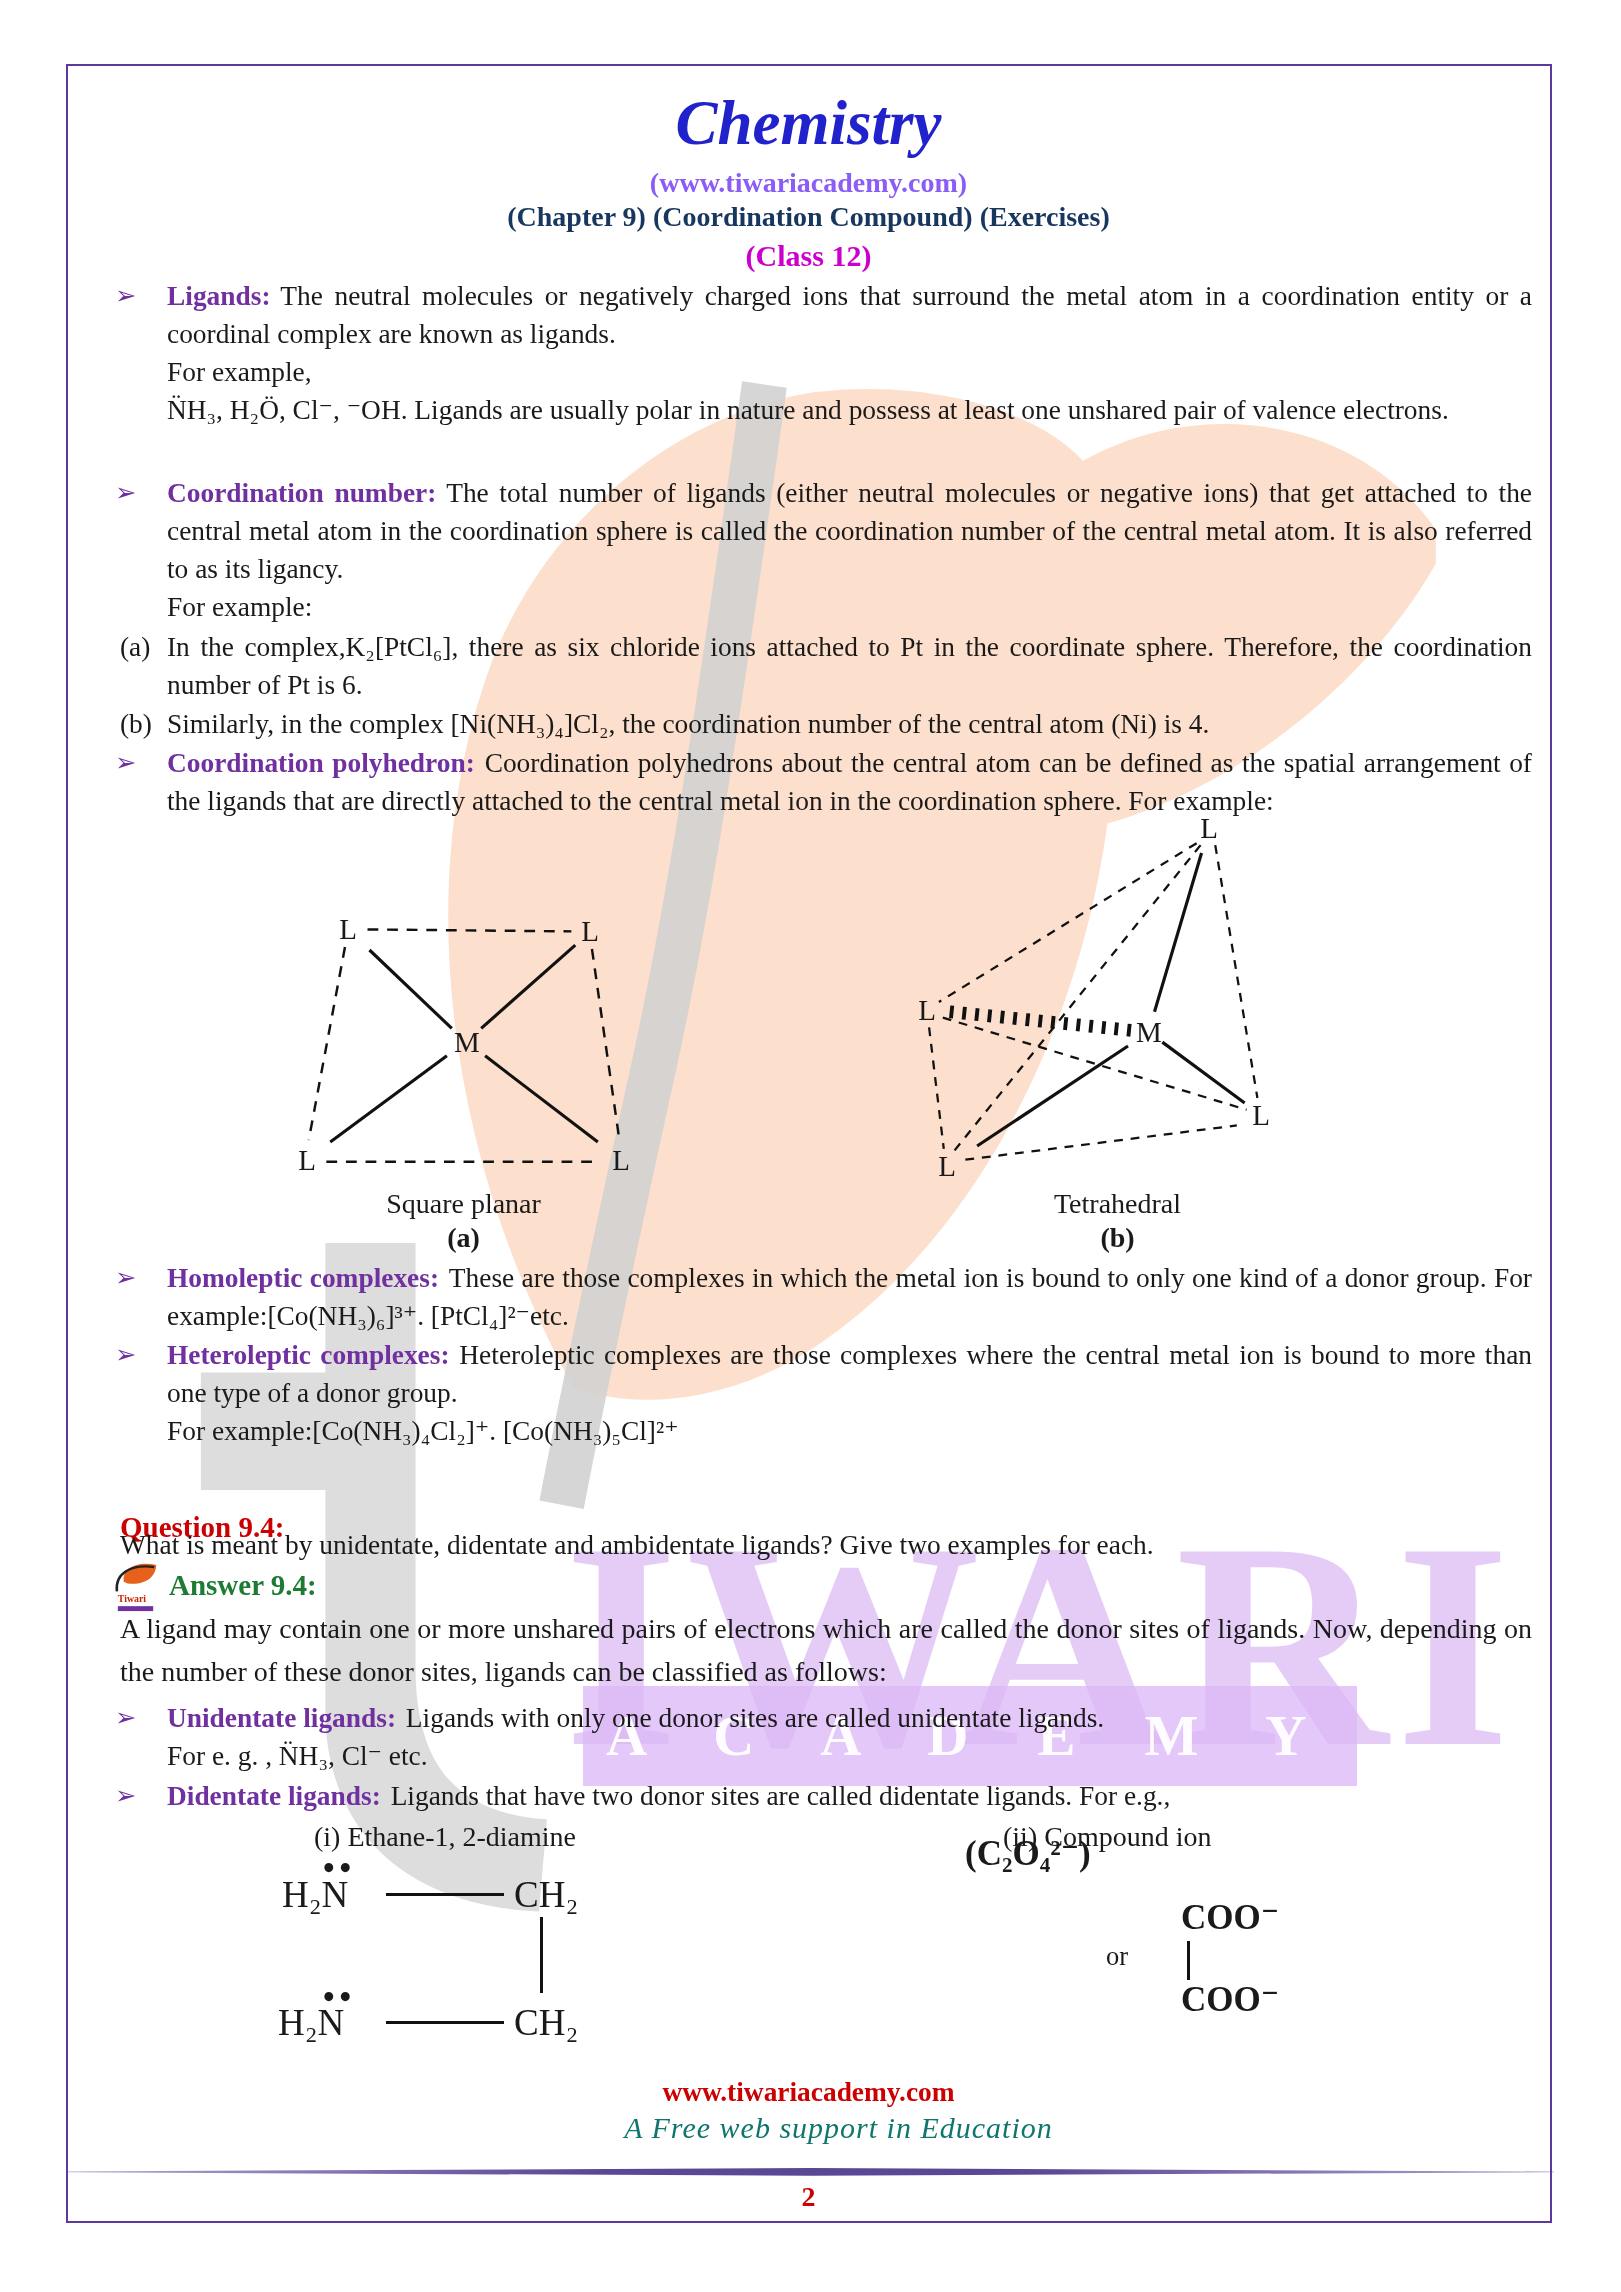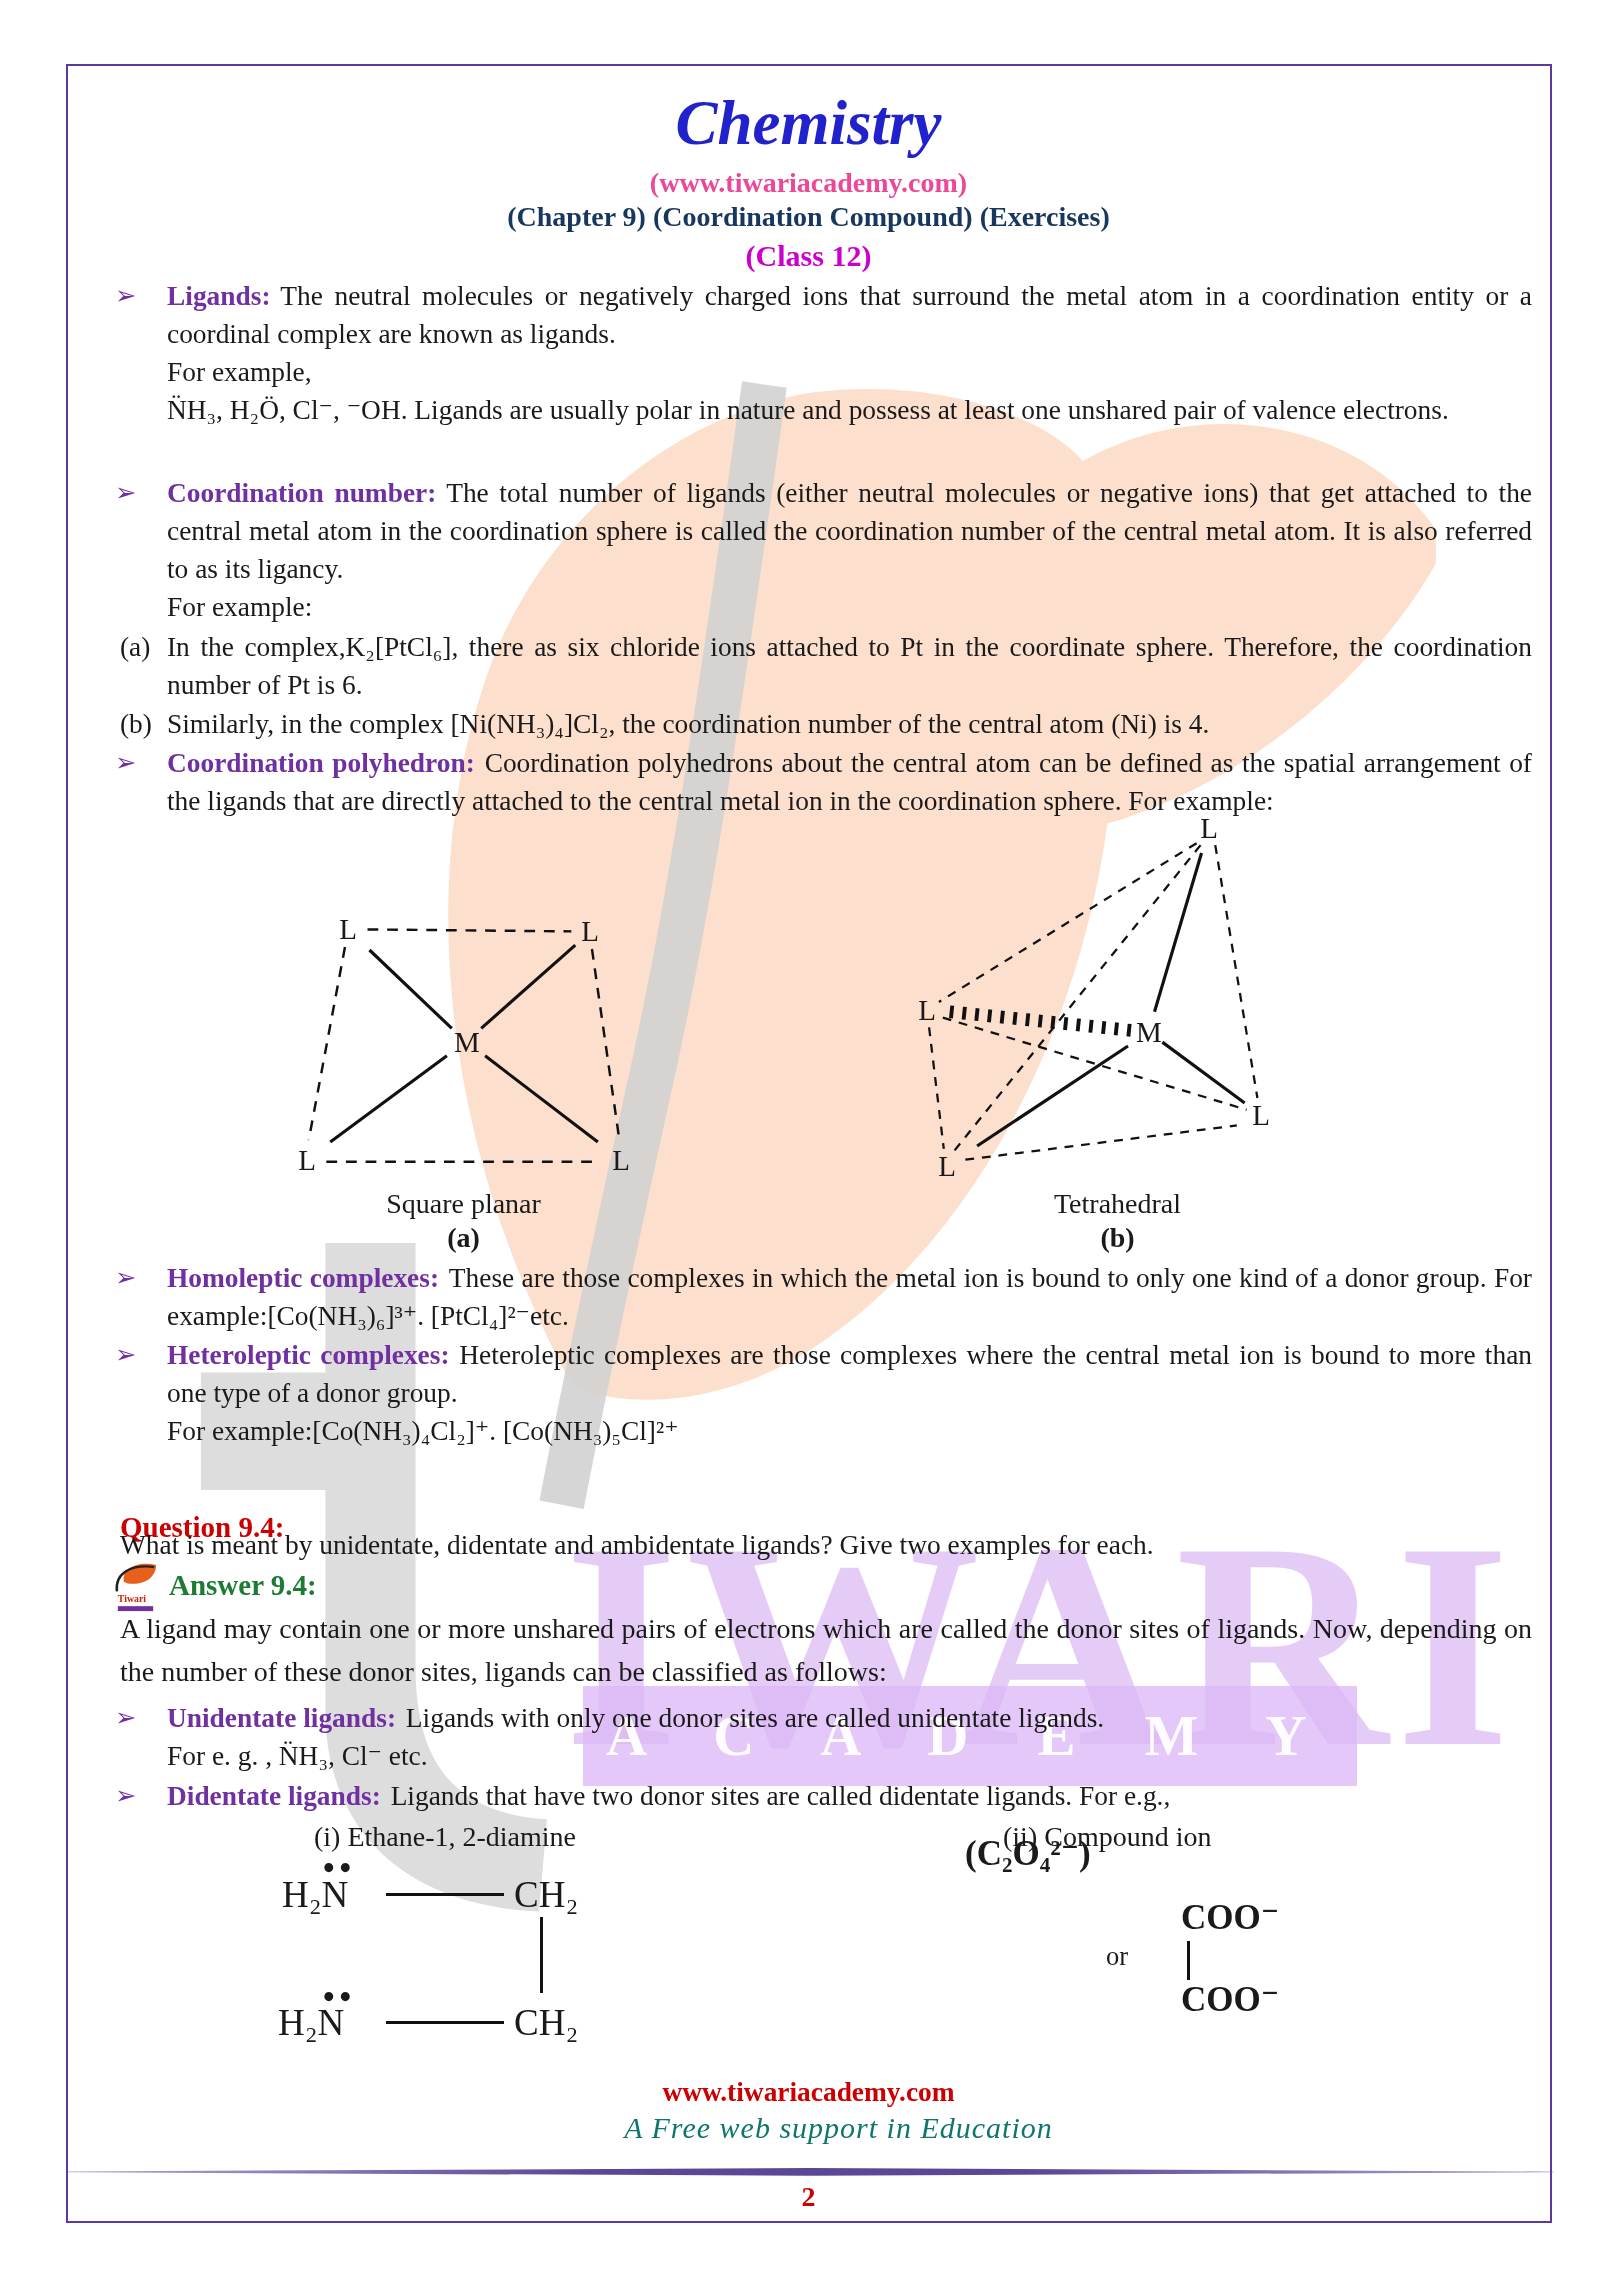--- a/index.html
+++ b/index.html
@@ -10,21 +10,21 @@
   .decor{position:absolute;left:0;top:0;z-index:0;}
   .wm-word{position:absolute;left:564px;top:1498px;z-index:0;font-size:294px;line-height:294px;
            font-weight:bold;color:rgba(206,163,240,0.55);letter-spacing:7.8px;
            font-family:"Liberation Serif","DejaVu Serif",serif;}
   .wm-band{position:absolute;left:583px;top:1686px;width:774px;height:100px;z-index:0;
            background:rgba(221,185,247,0.78);text-align:center;}
   .wm-band span{color:rgba(255,255,255,0.95);font-weight:bold;font-size:57px;line-height:100px;letter-spacing:27.4px;}
   
   .hc{position:absolute;left:66px;width:1485px;text-align:center;z-index:2;}
   .title{top:90px;font-size:63px;line-height:67px;font-weight:bold;font-style:italic;color:#2222cc;}
-  .site{top:167px;font-size:28px;line-height:32px;font-weight:bold;color:#ec4899;}
+  .site{top:167px;font-size:28px;line-height:32px;font-weight:bold;color:#8b5cf6;}
   .chapter{top:201px;font-size:28px;line-height:32px;font-weight:bold;color:#17375e;}
   .klass{top:238px;font-size:30px;line-height:35px;font-weight:bold;color:#cc00cc;}
   
   .bullet{position:absolute;left:113px;width:1419px;font-size:27.4px;line-height:38px;z-index:2;}
   .arrow{position:absolute;left:2px;top:0;color:#7030a0;font-size:25.5px;}
   .bl{color:#7030a0;font-weight:bold;margin-right:9.8px;}
   .bt{margin-left:54px;text-align:justify;}
   .sub{margin-left:54px;}
   .item{position:absolute;left:120px;width:1412px;font-size:27.4px;line-height:38px;z-index:2;}
   .imark{position:absolute;left:0;top:0;}

